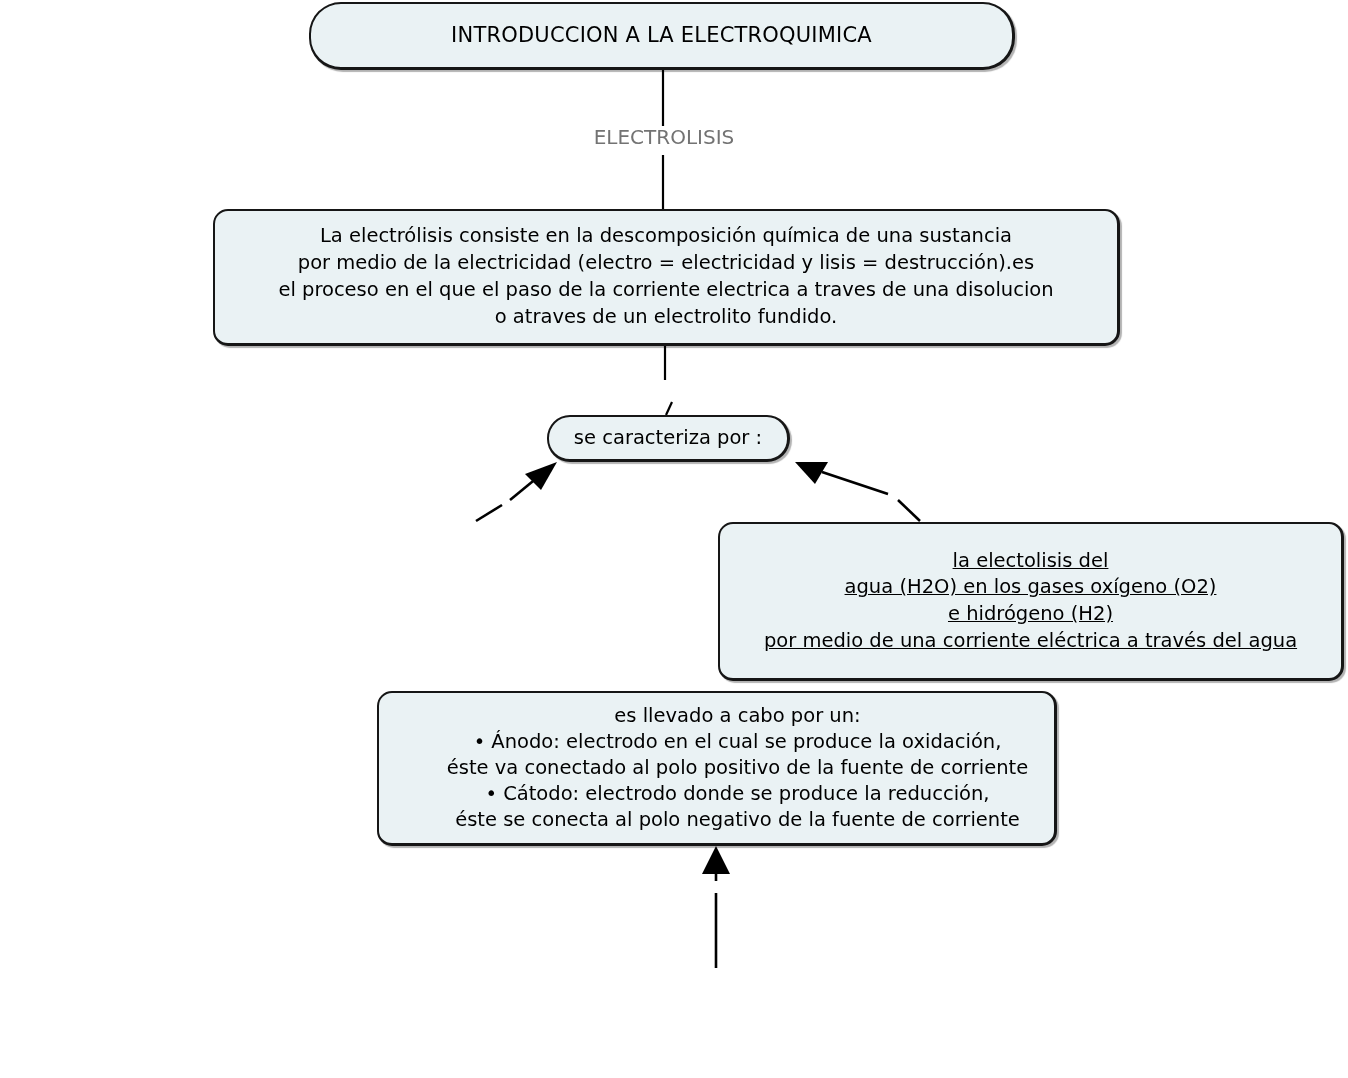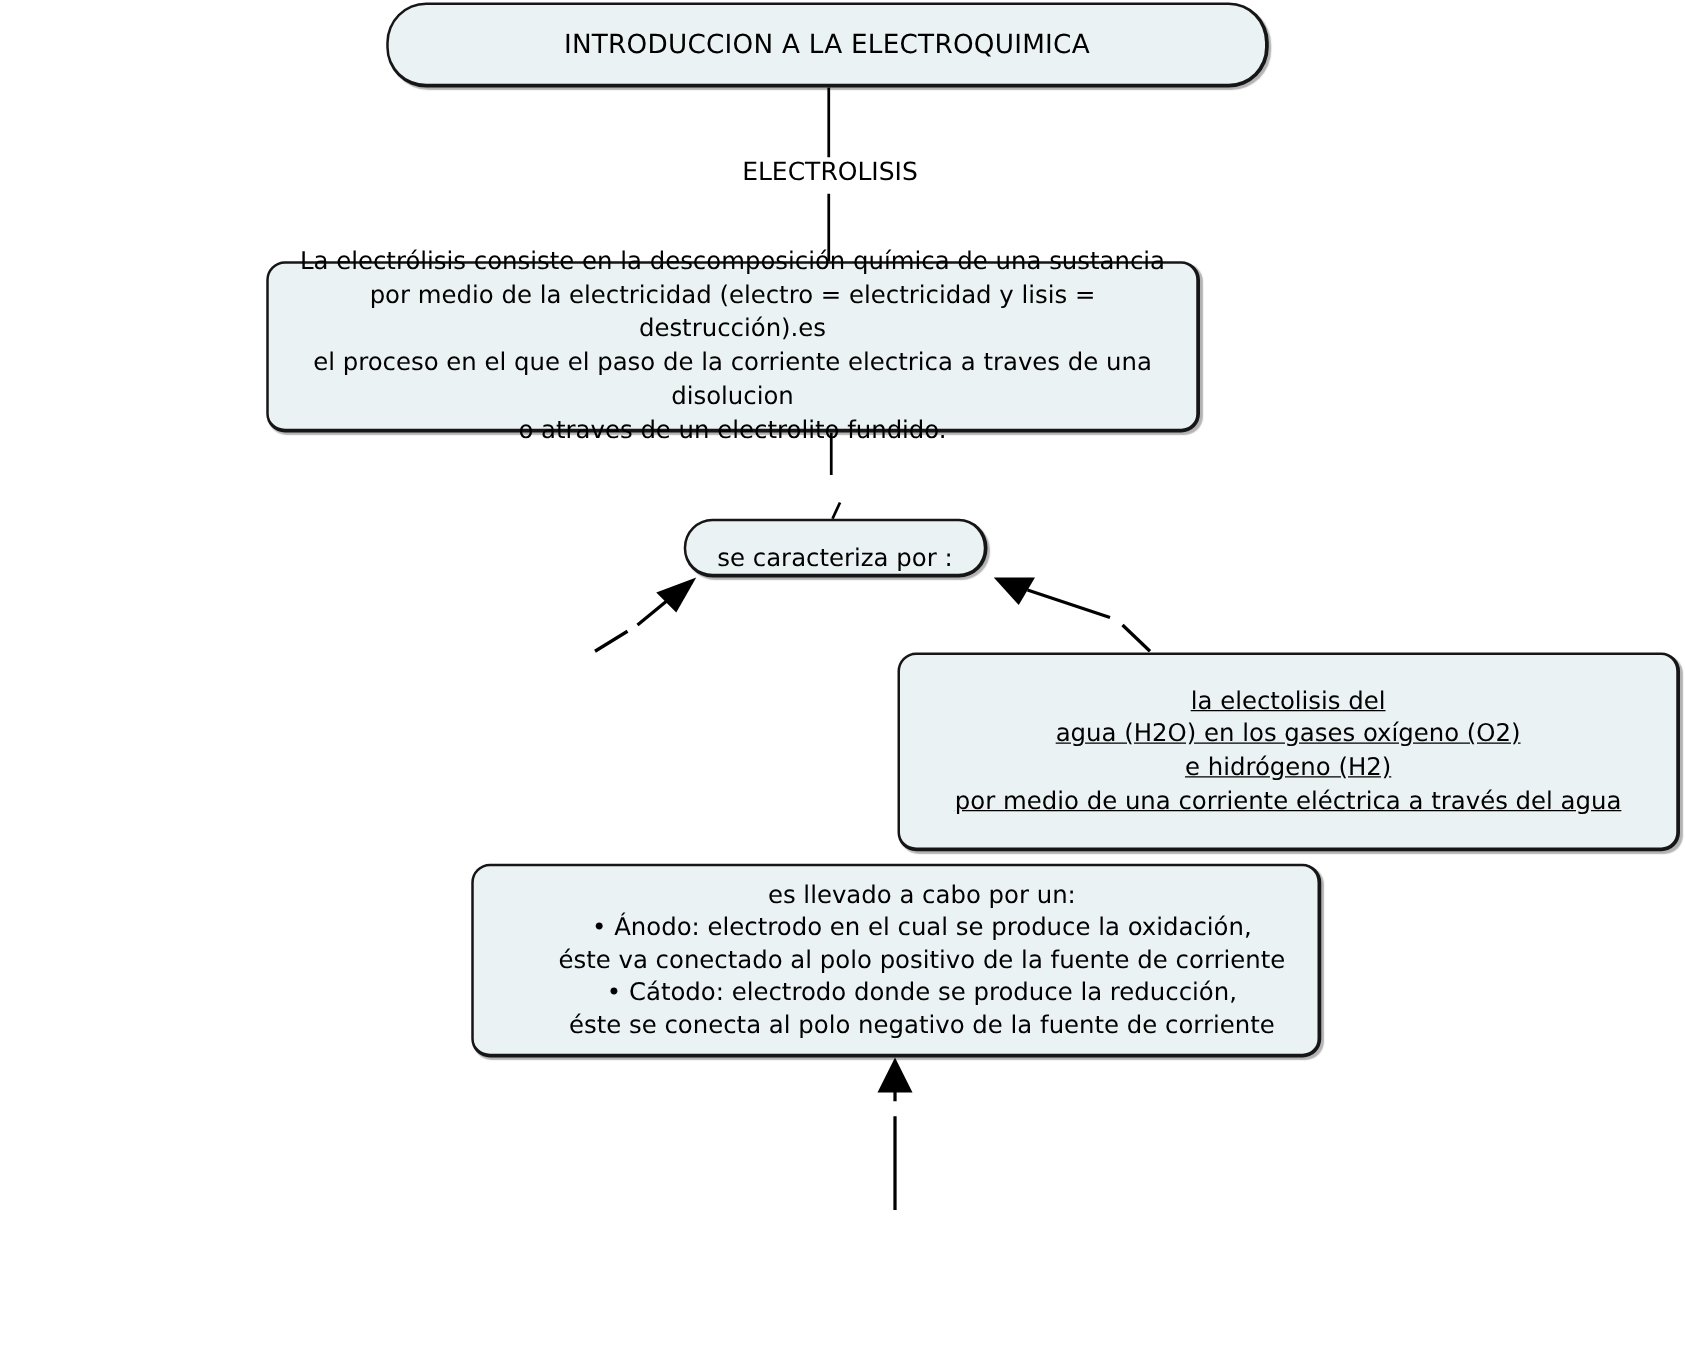--- a/index.html
+++ b/index.html
@@ -62,31 +62,30 @@
   #node-title {
     left: 309px;  top: 2px;
     width: 706px; height: 68px;
     border-radius: 32px;
     font-size: 21px;
     letter-spacing: 0.2px;
   }
 
   #node-definition {
     left: 213px;  top: 209px;
-    width: 747px; height: 137px;
+    width: 907px; height: 137px;
     font-size: 19.5px;
   }
   #node-definition .txt { line-height: 1.38; }
 
   #node-characteriza {
     left: 547px;  top: 415px;
     width: 243px; height: 47px;
     border-radius: 23px;
     font-size: 19.5px;
-    align-items: flex-end;
   }
 
   #node-features {
     left: 2px;  top: 522px;
     width: 712px; height: 159px;
     font-size: 19.5px;
   }
   #node-features .txt { line-height: 1.36; }
 
   #node-water {
@@ -117,21 +116,21 @@
 
   
   #label-electrolisis {
     position: absolute;
     z-index: 3;
     left: 560px;
     top: 126px;
     width: 208px;
     text-align: center;
     font-size: 20px;
-    color: #000000;
+    color: #737373;
     background: #ffffff;
     line-height: 1.1;
   }
 </style>
 </head>
 <body>
 
 <div id="canvas">
 
   <svg id="edges" viewBox="0 0 1348 1078" xmlns="http://www.w3.org/2000/svg">

